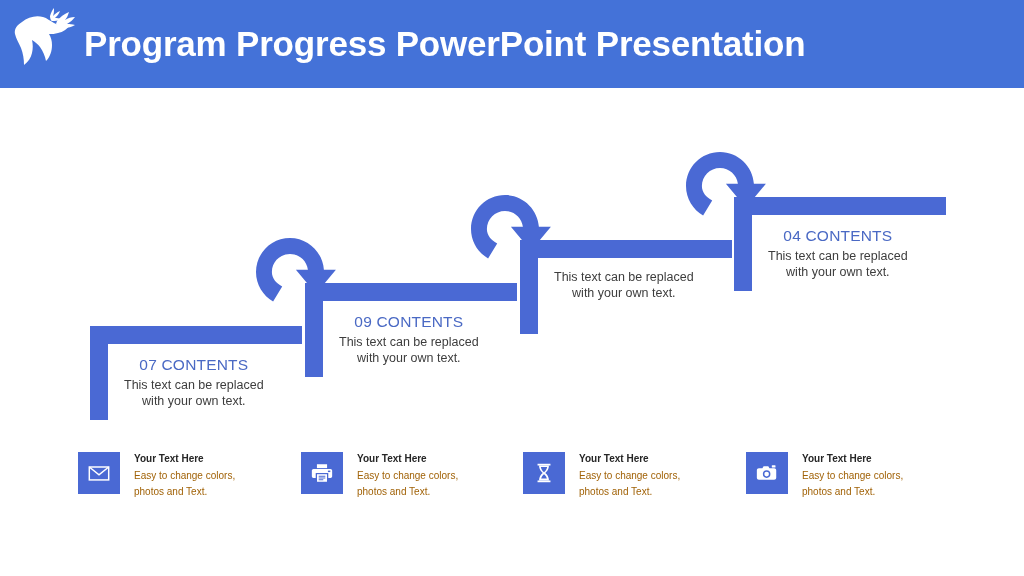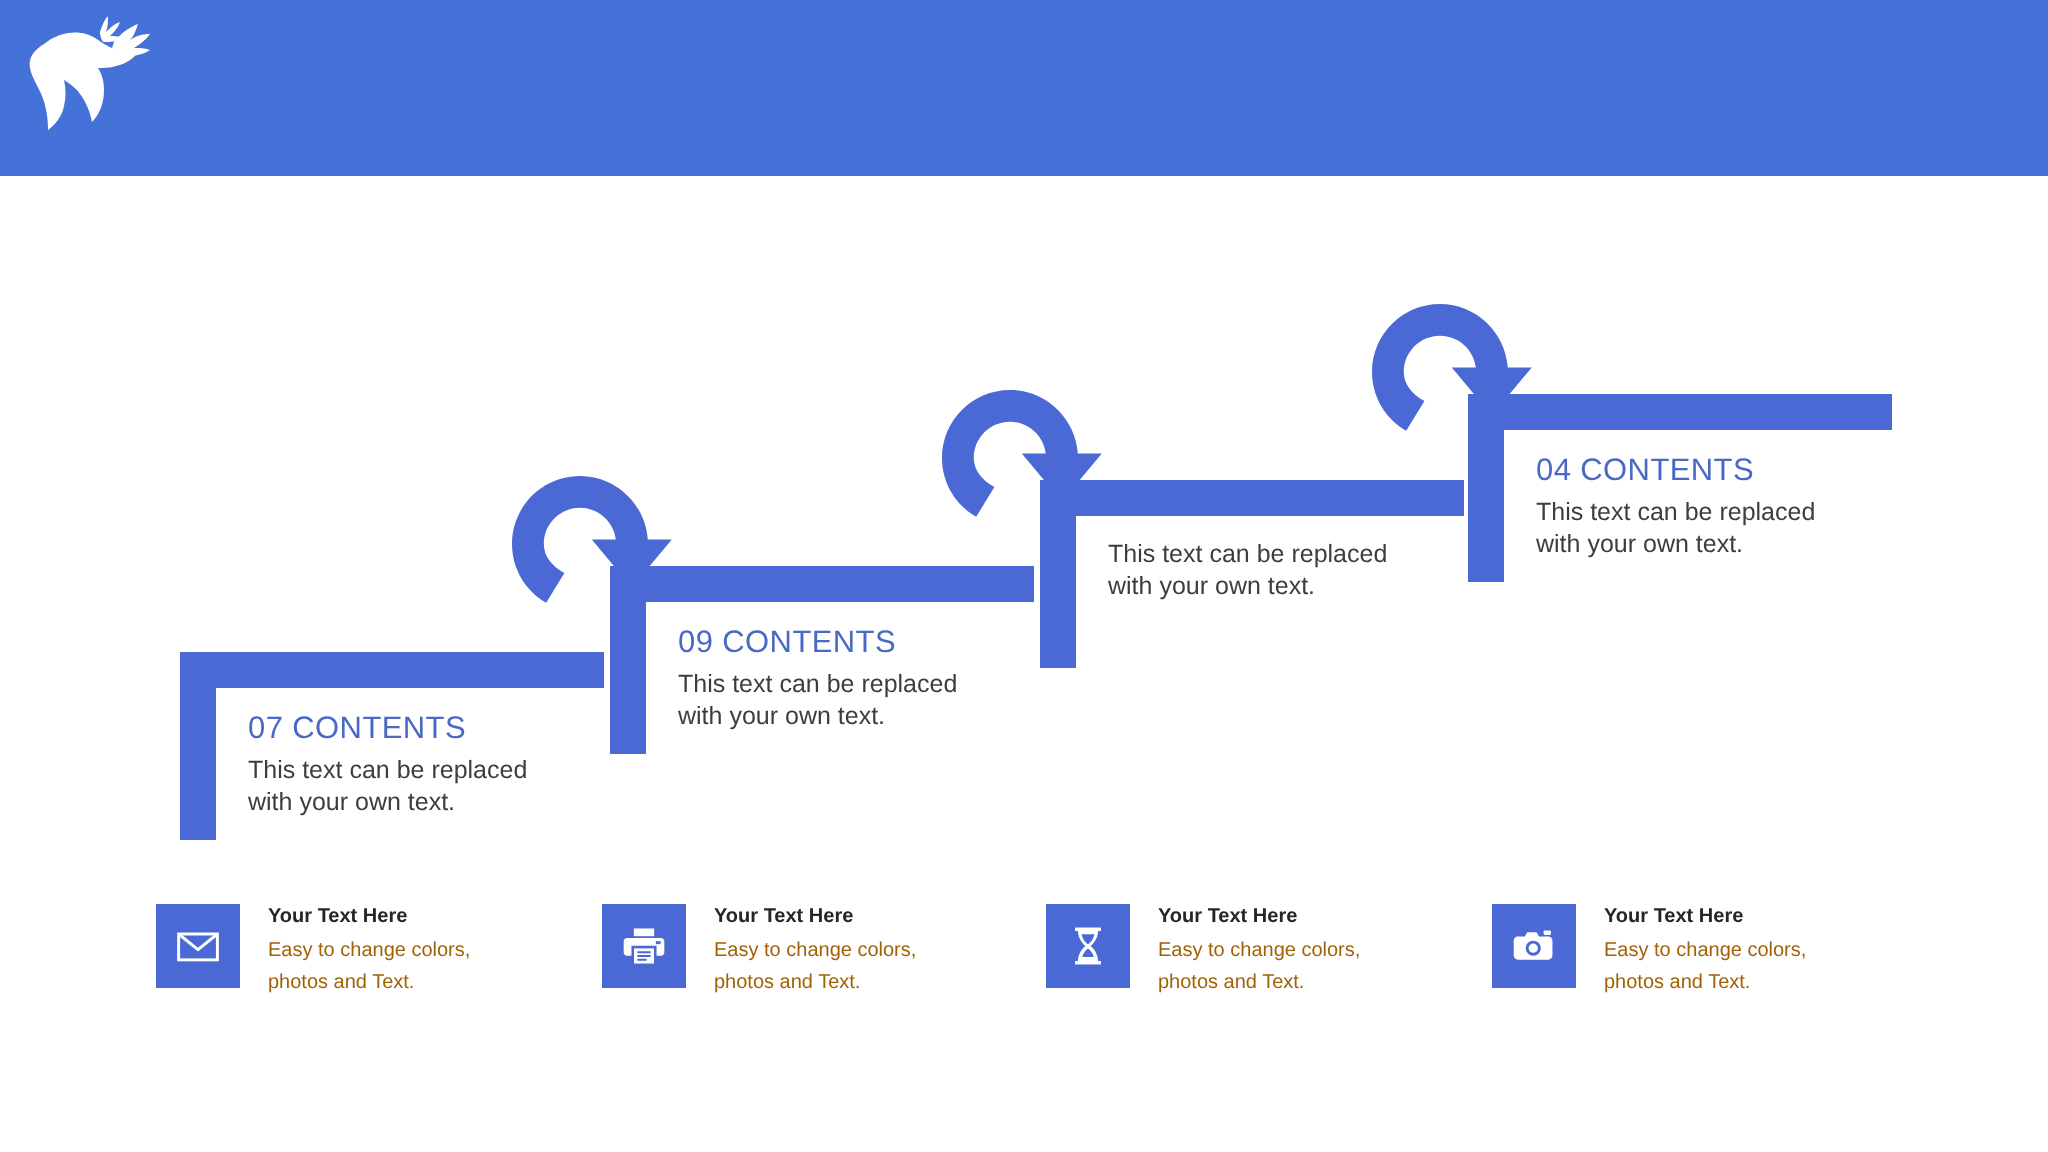--- a/index.html
+++ b/index.html
@@ -71,20 +71,21 @@
   }
   .bracket .bar-v {
     position: absolute;
     left: 0;
     top: 0;
     width: 18px;
     background: #4a69d4;
   }
   .step-text {
     position: absolute;
+    text-align: center;
   }
   .step-title {
     color: #4a69c4;
     font-size: 15.5px;
     letter-spacing: 0.2px;
     white-space: nowrap;
     margin: 0 0 4px 0;
     font-weight: normal;
   }
   .step-desc {
@@ -141,20 +142,21 @@
 <body>
 
 <div id="header-bar">
   <span id="dove-logo">
     <svg viewBox="0 0 76 66" width="76" height="66" aria-hidden="true">
       <path fill="#ffffff" d="M8 14c6-5 14-7 21-5 4 1 7 4 11 6 5 3 11 3 16 1-2 5-7 8-12 9-3 1-6 1-9 1 2 3 3 7 3 11 0 6-2 12-6 16-1-5-3-10-6-14-2-3-5-5-8-7 1 4 1 9 0 13-1 5-4 9-8 12 0-6-1-12-3-17C5 35 2 31 1 26c-1-5 2-9 7-12z"></path>
       <path fill="#ffffff" d="M43 13c3-4 7-7 12-9-1 3-2 6-4 8 3-2 6-3 10-3-2 3-5 5-8 7 3 0 5 0 8 1-3 2-7 3-11 3-3 0-6-2-8-4z"></path>
       <path fill="#ffffff" d="M36 8c1-3 2-6 4-8 0 3 0 5-1 8 2-2 4-4 7-5-1 3-3 5-5 7 2 0 4 0 6 1-3 2-6 2-9 2-1 0-2-3-2-5z"></path>
     </svg>
   </span>
+  <div id="header-title">Program Progress PowerPoint Presentation</div>
 </div>
 
 <div id="stage">
 
   <div class="step" style="left:90px; top:238px;">
     <div class="bracket" style="width:212px; height:94px;">
       <div class="bar-h" style="width:212px;"></div>
       <div class="bar-v" style="height:94px;"></div>
     </div>
     <div class="step-text" style="left:34px; top:30px;">

